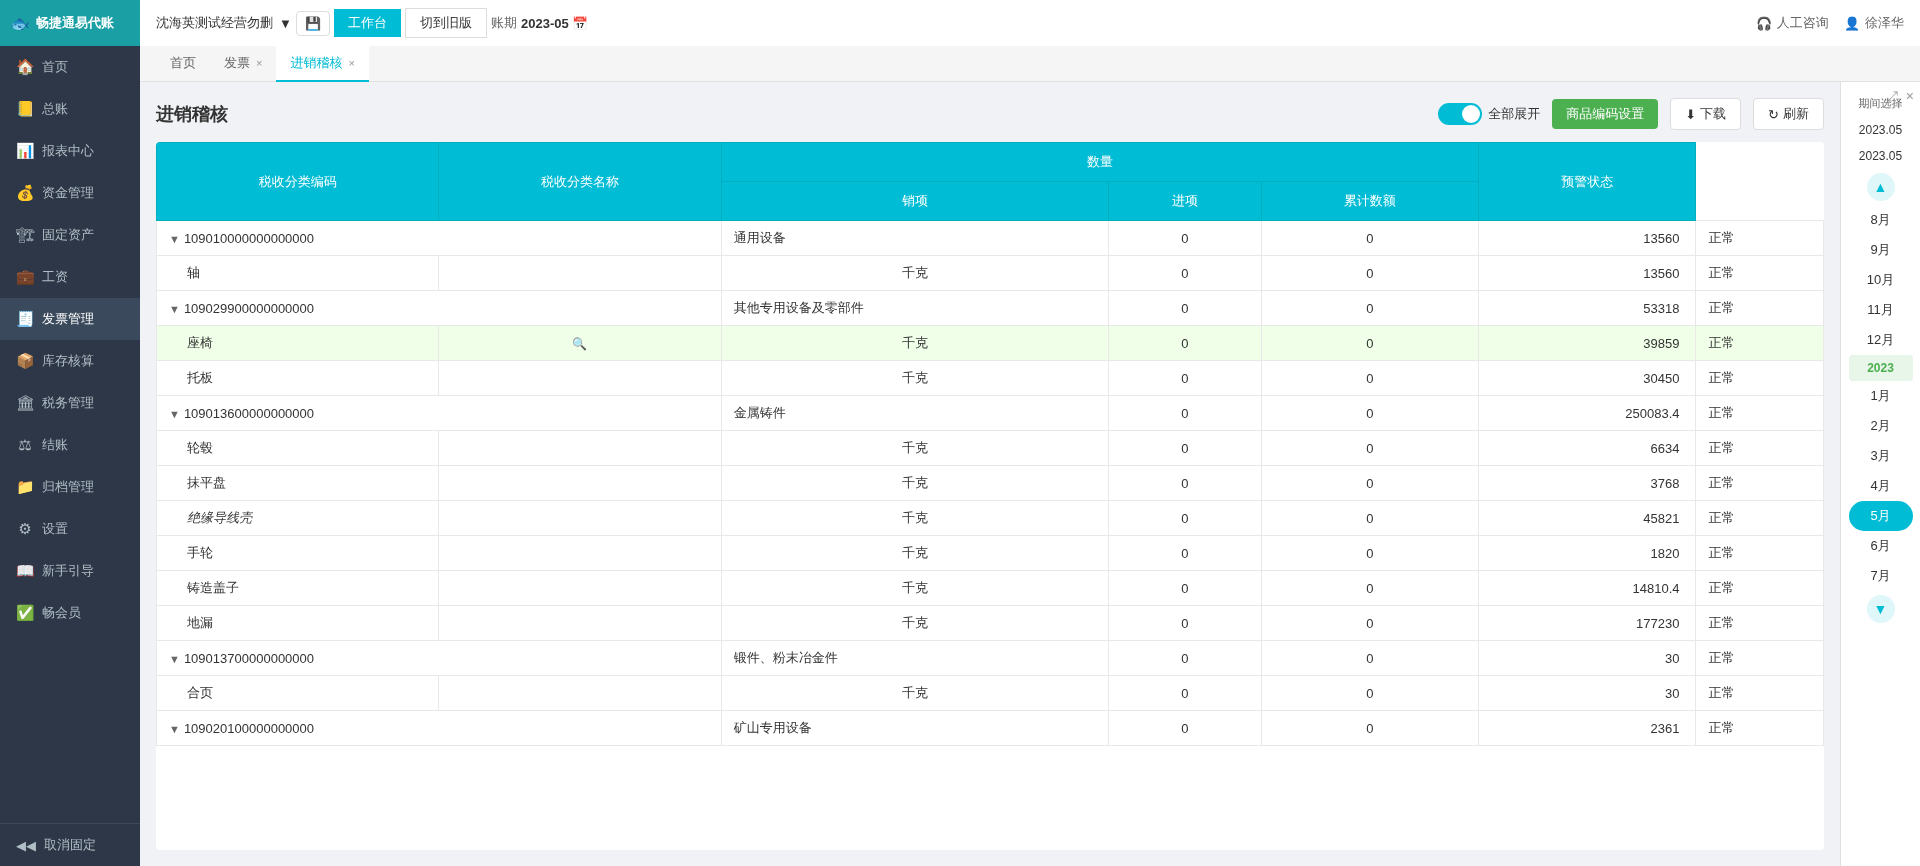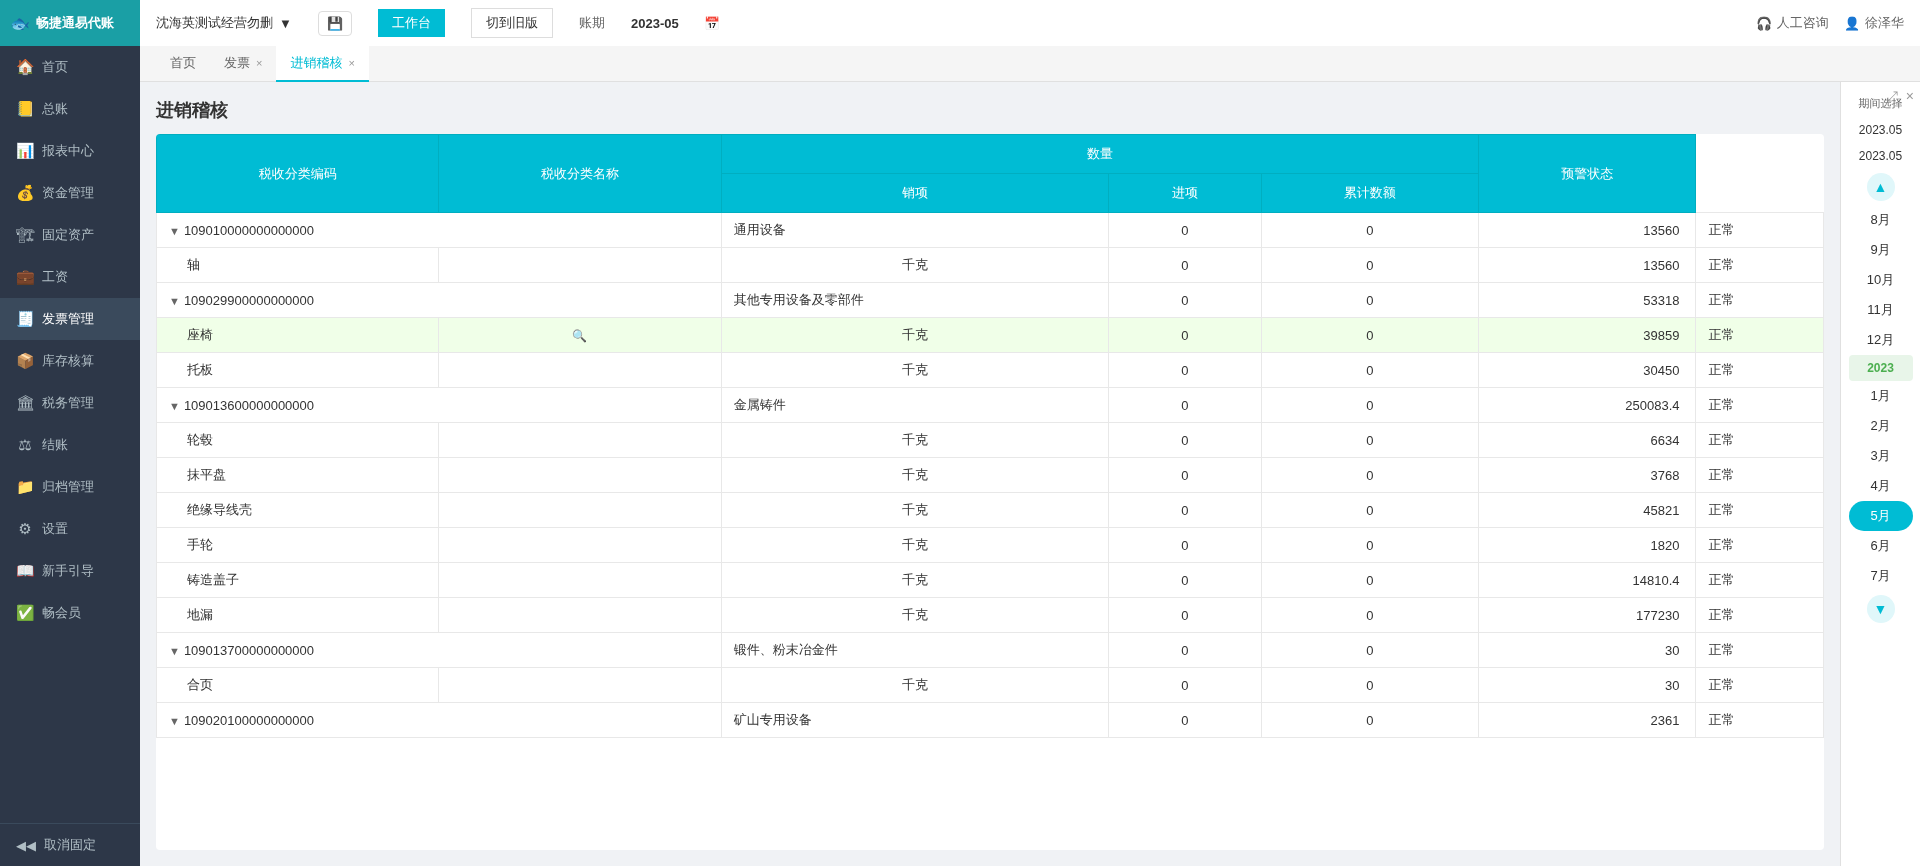--- a/index.html
+++ b/index.html
@@ -52,21 +52,21 @@
     
     .main { flex: 1; display: flex; flex-direction: column; overflow: hidden; }
 
     
     .topbar {
       height: 46px;
       background: white;
       display: flex;
       align-items: center;
       padding: 0 16px;
-      gap: 26px;
+      gap: 4px;
       box-shadow: 0 1px 4px rgba(0,0,0,0.1);
       flex-shrink: 0;
     }
     .company-selector {
       display: flex;
       align-items: center;
       gap: 6px;
       color: #333;
       cursor: pointer;
       font-size: 13px;
@@ -315,20 +315,35 @@
       <span>进销稽核</span>
       <span class="tab-close">×</span>
     </div>
   </div>
 
   <div class="content">
     <div class="page-main">
 
       <div class="page-header">
         <h2 class="page-title">进销稽核</h2>
+        <div class="page-actions">
+          <div class="toggle-all">
+            <div class="toggle-switch"></div>
+            <span>全部展开</span>
+          </div>
+          <button class="btn-green">商品编码设置</button>
+          <button class="btn-outline">
+            <span>⬇</span>
+            <span>下载</span>
+          </button>
+          <button class="btn-outline">
+            <span>↻</span>
+            <span>刷新</span>
+          </button>
+        </div>
       </div>
 
       <div class="table-wrap">
         <table>
           <thead>
             <tr>
               <th rowspan="2">税收分类编码</th>
               <th rowspan="2">税收分类名称</th>
               <th colspan="3">数量</th>
               <th rowspan="2">预警状态</th>
@@ -409,21 +424,21 @@
               <tr>
         <td style="padding-left:30px;">抹平盘</td>
         <td style="text-align:center;"></td>
         <td style="text-align:center;">千克</td>
         <td class="center">0</td>
         <td class="center">0</td>
         <td class="num">3768</td>
         <td>正常</td>
       </tr>
               <tr>
-        <td style="padding-left:30px;">绝缘导线壳</td>
+        <td style="padding-left:30px;font-style:italic;">绝缘导线壳</td>
         <td style="text-align:center;"></td>
         <td style="text-align:center;">千克</td>
         <td class="center">0</td>
         <td class="center">0</td>
         <td class="num">45821</td>
         <td>正常</td>
       </tr>
               <tr>
         <td style="padding-left:30px;">手轮</td>
         <td style="text-align:center;"></td>

